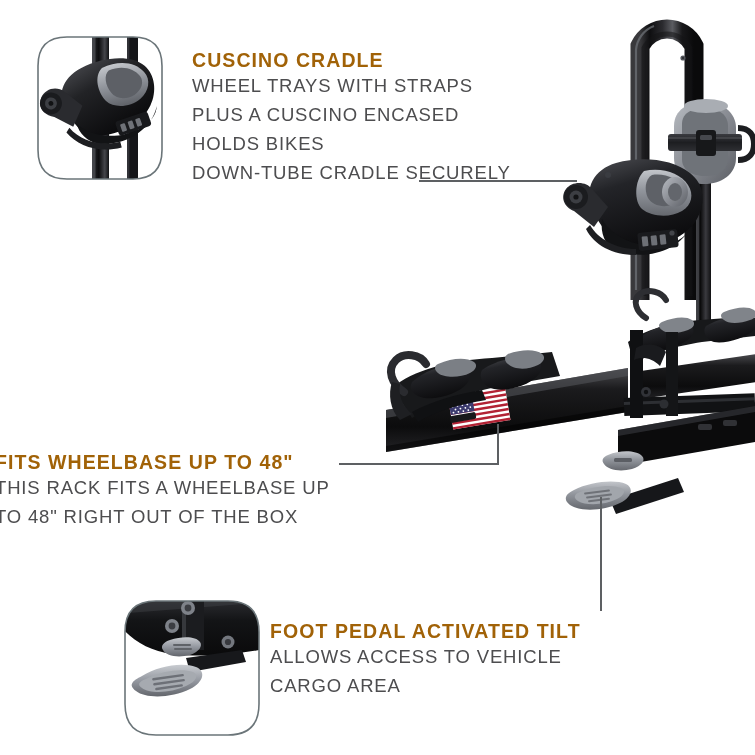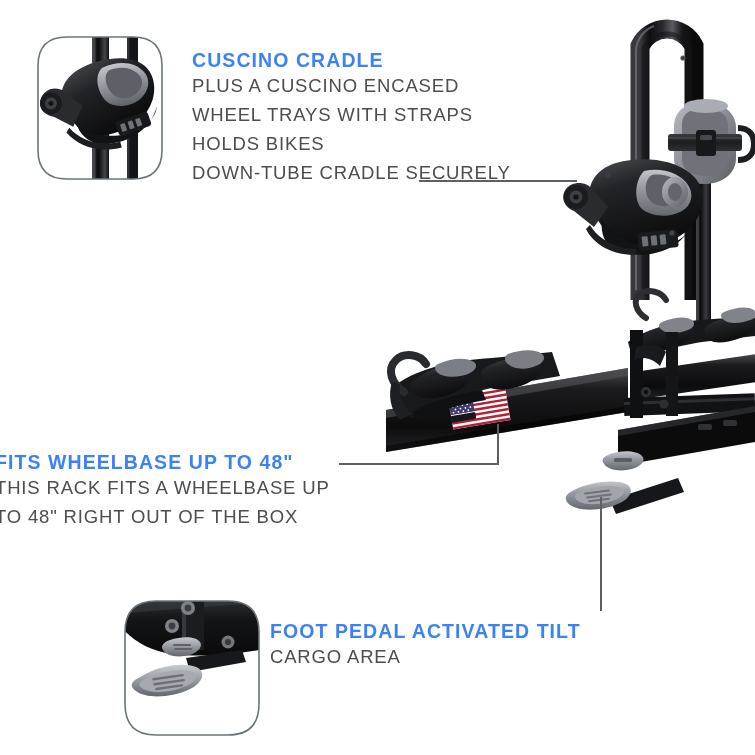--- a/index.html
+++ b/index.html
@@ -16,21 +16,21 @@
     font-family: "Liberation Sans", sans-serif;
     -webkit-font-smoothing: antialiased;
   }
 
   
   .callout-text { position: absolute; }
   .callout-heading {
     font-weight: 700;
     font-size: 19.5px;
     letter-spacing: 0.055em;
-    color: #3b82f6;
+    color: #a16207;
     text-transform: uppercase;
     white-space: nowrap;
     line-height: 1.18;
   }
   .callout-body {
     font-weight: 500;
     font-size: 18.5px;
     letter-spacing: 0.045em;
     color: #4d4d4f;
     text-transform: uppercase;
@@ -392,30 +392,31 @@
     </svg>
   </div>
 
   <div id="conn-cradle-h" class="conn"></div>
   <div id="conn-wheel-h" class="conn"></div>
   <div id="conn-wheel-v" class="conn"></div>
   <div id="conn-pedal-v" class="conn"></div>
 
   <div id="txt-cradle" class="callout-text">
     <div class="callout-heading">CUSCINO CRADLE</div>
+    <div class="callout-body">WHEEL TRAYS WITH STRAPS</div>
     <div class="callout-body">PLUS A CUSCINO ENCASED</div>
-    <div class="callout-body">WHEEL TRAYS WITH STRAPS</div>
     <div class="callout-body">HOLDS BIKES</div>
     <div class="callout-body">DOWN-TUBE CRADLE SECURELY</div>
   </div>
 
   <div id="txt-wheelbase" class="callout-text">
     <div class="callout-heading">FITS WHEELBASE UP TO 48"</div>
     <div class="callout-body">THIS RACK FITS A WHEELBASE UP</div>
     <div class="callout-body">TO 48" RIGHT OUT OF THE BOX</div>
   </div>
 
   <div id="txt-pedal" class="callout-text">
     <div class="callout-heading">FOOT PEDAL ACTIVATED TILT</div>
+    <div class="callout-body">ALLOWS ACCESS TO VEHICLE</div>
     <div class="callout-body">CARGO AREA</div>
   </div>
 
 </div>
 
 </body></html>

